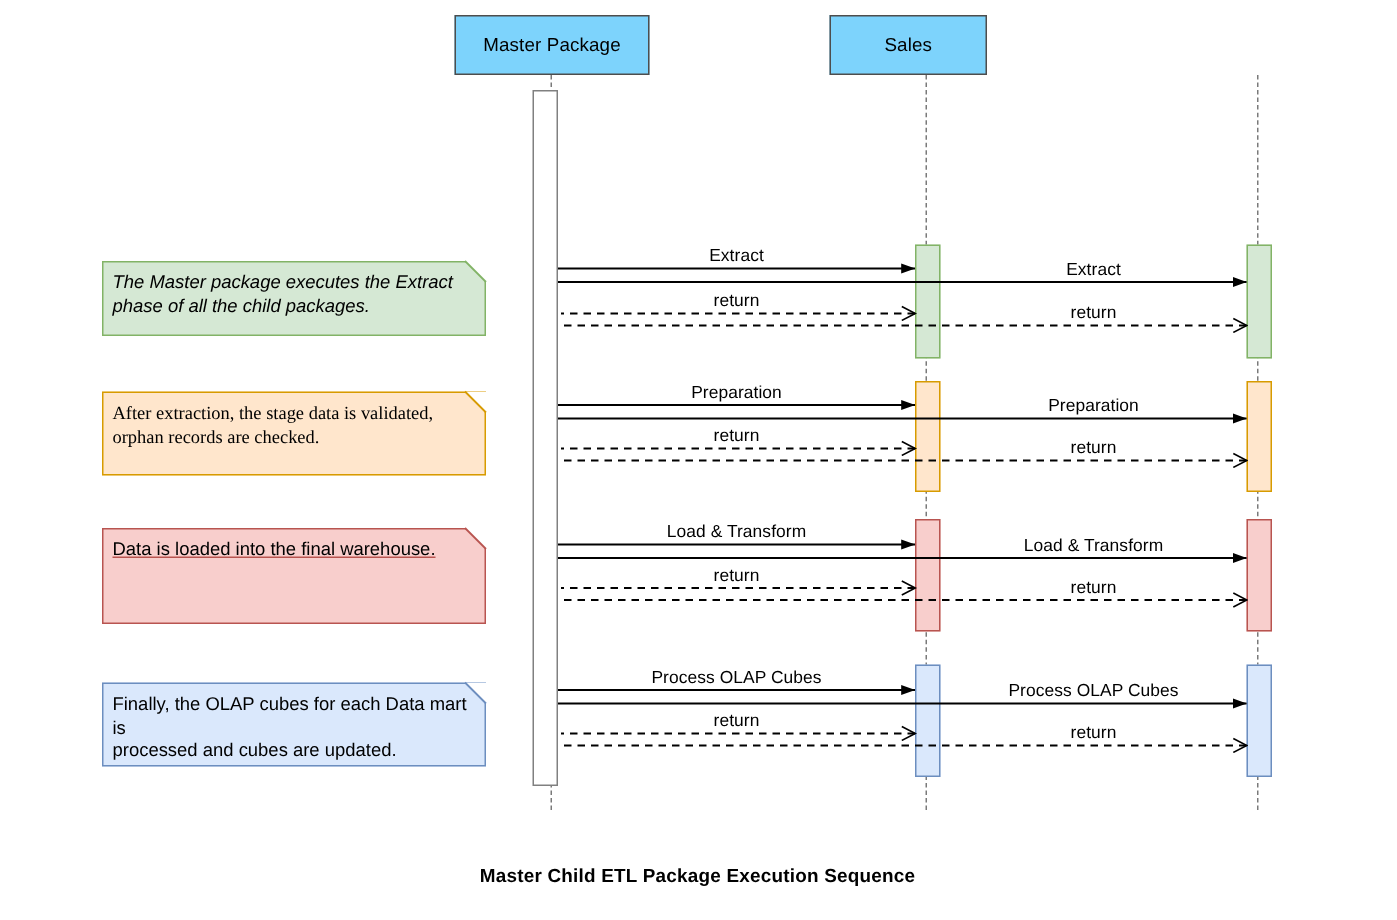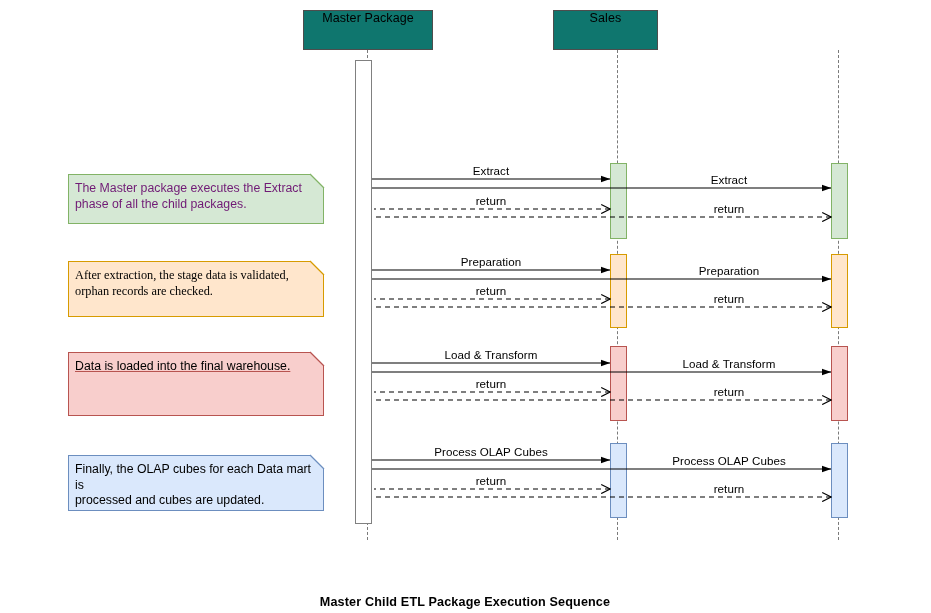--- a/index.html
+++ b/index.html
@@ -9,24 +9,24 @@
   body {
     width: 931px; height: 613px;
     position: relative; overflow: hidden;
     font-family: "Liberation Sans", sans-serif;
     color: #000000;
   }
   #diagram { position: absolute; left: 0; top: 0; width: 931px; height: 613px; }
 
   .lifeline-head {
     position: absolute;
-    background: #0f766e;
+    background: #7dd3fc;
     border: 1.3px solid #4d4d4d;
     box-sizing: border-box;
-    display: flex; justify-content: center;
+    display: flex; align-items: center; justify-content: center;
     font-size: 12.5px; color: #000;
     letter-spacing: .1px;
   }
   .lifeline-dash {
     position: absolute; width: 0;
     border-left: 1.4px dashed #7a7a7a;
   }
   .activation {
     position: absolute;
     box-sizing: border-box;
@@ -94,21 +94,21 @@
     <div class="lifeline-head" style="left: 303px; top: 10px; width: 130px; height: 40px;">
       <span>Master Package</span>
     </div>
     <div class="lifeline-dash" style="left: 367.3px; top: 50px; height: 490px;"></div>
     <div class="lifeline-head" style="left: 553px; top: 10px; width: 105px; height: 40px;">
       <span>Sales</span>
     </div>
     <div class="lifeline-dash" style="left: 617.3px; top: 50px; height: 490px;"></div>
     <div class="lifeline-dash" style="left: 838.3px; top: 50px; height: 490px;"></div>
     <div class="activation act-master" style="left: 355px; top: 60px; width: 17px; height: 464px;"></div>
-    <div class="note note-green" style="left: 68px; top: 174px; width: 256px; height: 50px; color: rgb(130, 179, 102);"><span style="color: #701a75;">The Master package executes the Extract
+    <div class="note note-green" style="left: 68px; top: 174px; width: 256px; height: 50px; color: rgb(130, 179, 102);"><span style="color: #000000; font-style: italic;">The Master package executes the Extract
 phase of all the child packages.</span><span class="fold"></span></div>
     <div class="activation act-green" style="left: 610px; top: 163px; width: 17px; height: 76px;"></div>
     <div class="activation act-green" style="left: 831px; top: 163px; width: 17px; height: 76px;"></div>
     <div class="msg-label" style="left: 491px; top: 164px;">Extract</div>
     <div class="msg-label" style="left: 729px; top: 173px;">Extract</div>
     <div class="msg-label" style="left: 491px; top: 194px;">return</div>
     <div class="msg-label" style="left: 729px; top: 202px;">return</div>
     <div class="note note-orange" style="left: 68px; top: 261px; width: 256px; height: 56px; color: rgb(215, 155, 0);"><span style="color: rgb(0, 0, 0);">After extraction, the stage data is validated,
 orphan records are checked.</span><span class="fold"></span></div>
     <div class="activation act-orange" style="left: 610px; top: 254px; width: 17px; height: 74px;"></div>
@@ -125,21 +125,21 @@
     <div class="msg-label" style="left: 491px; top: 377px;">return</div>
     <div class="msg-label" style="left: 729px; top: 385px;">return</div>
     <div class="note note-blue" style="left: 68px; top: 455px; width: 256px; height: 56px; color: rgb(108, 142, 191);"><span style="color: rgb(0, 0, 0);">Finally, the OLAP cubes for each Data mart is
 processed and cubes are updated.</span><span class="fold"></span></div>
     <div class="activation act-blue" style="left: 610px; top: 443px; width: 17px; height: 75px;"></div>
     <div class="activation act-blue" style="left: 831px; top: 443px; width: 17px; height: 75px;"></div>
     <div class="msg-label" style="left: 491px; top: 445px;">Process OLAP Cubes</div>
     <div class="msg-label" style="left: 729px; top: 454px;">Process OLAP Cubes</div>
     <div class="msg-label" style="left: 491px; top: 474px;">return</div>
     <div class="msg-label" style="left: 729px; top: 482px;">return</div>
-    <div class="diagram-title" style="left: 465px; top: 595px;">Master Child ETL Package Execution Sequence</div>
+    <div class="diagram-title" style="left: 465px; top: 577px;">Master Child ETL Package Execution Sequence</div>
   </div>
 
 <svg class="overlay" id="overlay" viewBox="0 0 931 613" xmlns="http://www.w3.org/2000/svg">
   <defs>
     <marker id="solidArrow" markerWidth="10" markerHeight="10" refX="9.2" refY="4" orient="auto" markerUnits="userSpaceOnUse">
       <path d="M0,0.6 L9.4,4 L0,7.4 Z" fill="#000000"></path>
     </marker>
     <marker id="openArrow" markerWidth="12" markerHeight="12" refX="1.2" refY="5" orient="auto" markerUnits="userSpaceOnUse">
       <path d="M10,0.4 L1,5 L10,9.6" fill="none" stroke="#000000" stroke-width="1.1"></path>
     </marker>

